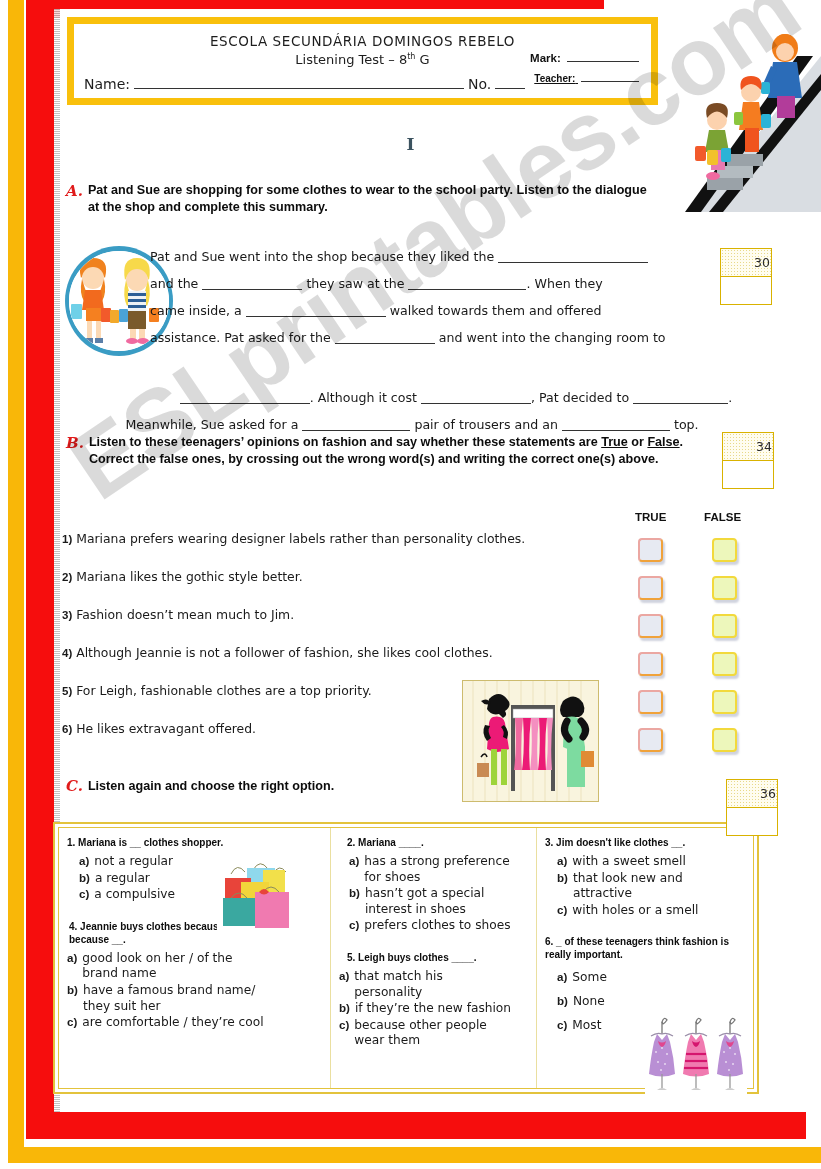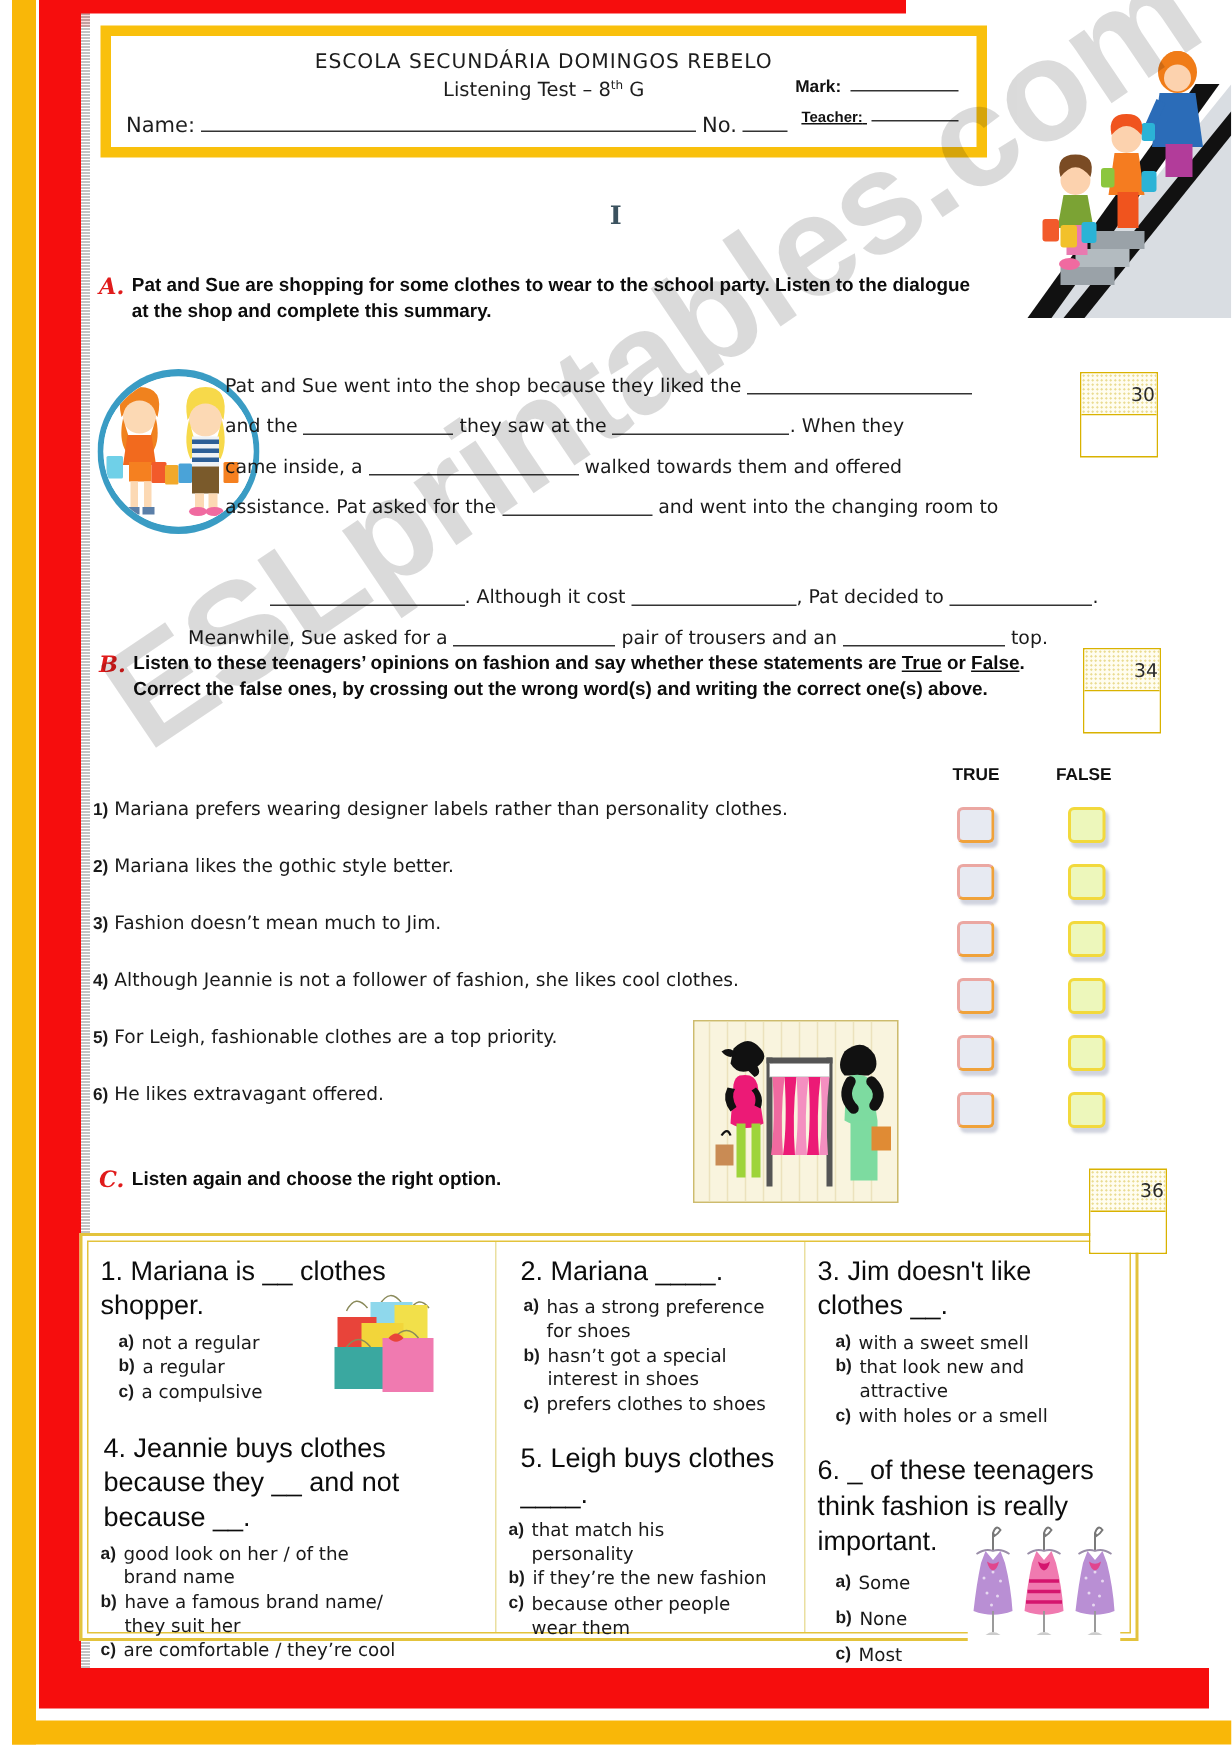--- a/index.html
+++ b/index.html
@@ -165,21 +165,21 @@
   }
   .cgrid-inner{
     width:100%;height:100%;border:1.4px solid #e3c33c;box-sizing:border-box;
     display:flex;position:relative;
   }
   .ccol{position:relative;box-sizing:border-box;padding:8px 6px 0 8px;}
   #ccol1{width:272px;border-right:1.2px solid #eadfa0;}
   #ccol2{width:206px;border-right:1.2px solid #eadfa0;}
   #ccol3{width:216px;}
   .q-title{
-    font-family:"Liberation Sans",sans-serif;font-weight:400;font-size:18px;
+    font-family:"Liberation Sans",sans-serif;font-weight:700;font-size:10px;
     color:#0c0c0c;line-height:1.3;margin-bottom:5px;
   }
   .opts{font-family:"DejaVu Sans",sans-serif;font-size:12.2px;color:#1a1a1a;line-height:1.28;}
   .opt{display:flex;margin-bottom:1px;}
   .opt .lbl{font-family:"Liberation Sans",sans-serif;font-weight:700;font-size:11.6px;margin-right:5px;flex:0 0 auto;}
   .opt .txt{white-space:pre-line;}
   .indent-a{padding-left:12px;}
 
   .bags-pic{position:absolute;left:158px;top:28px;width:84px;height:78px;}
   .dresses-pic{position:absolute;left:108px;top:186px;width:102px;height:80px;}

